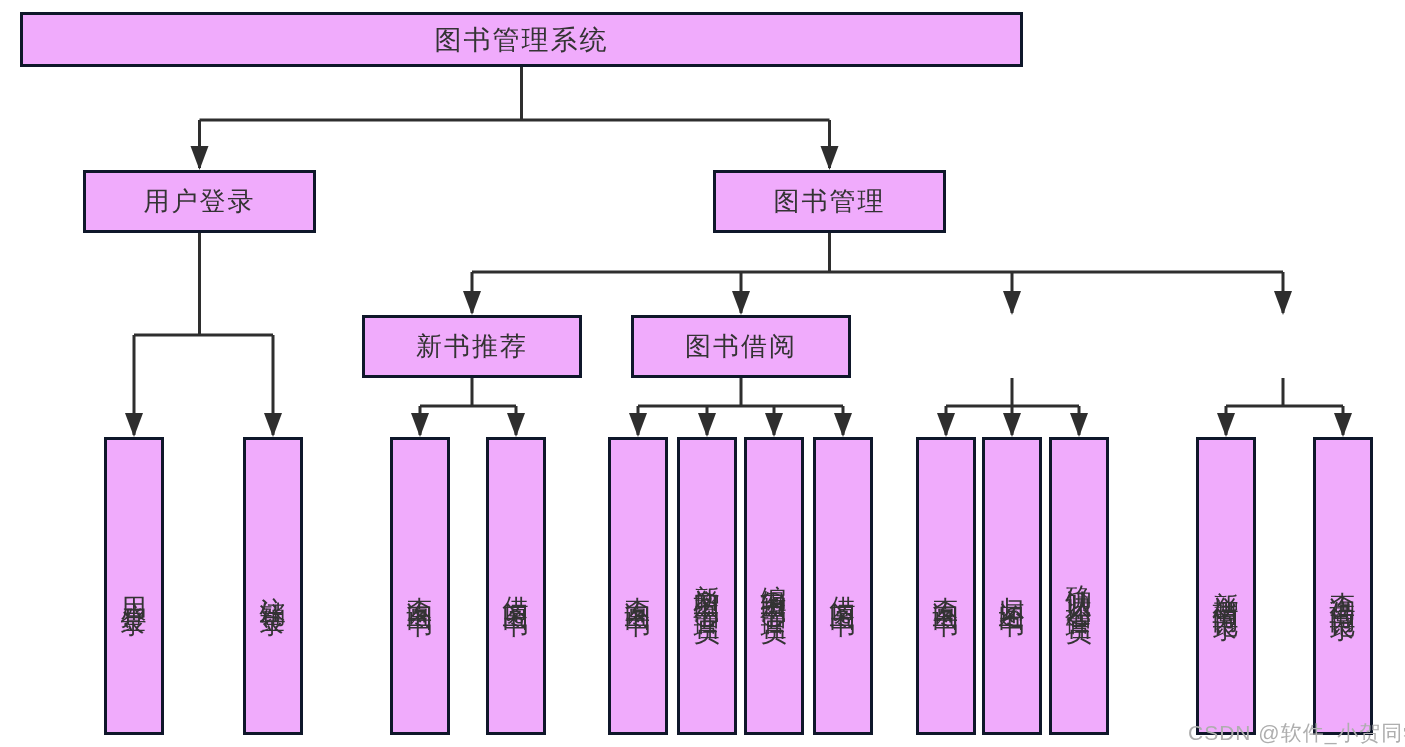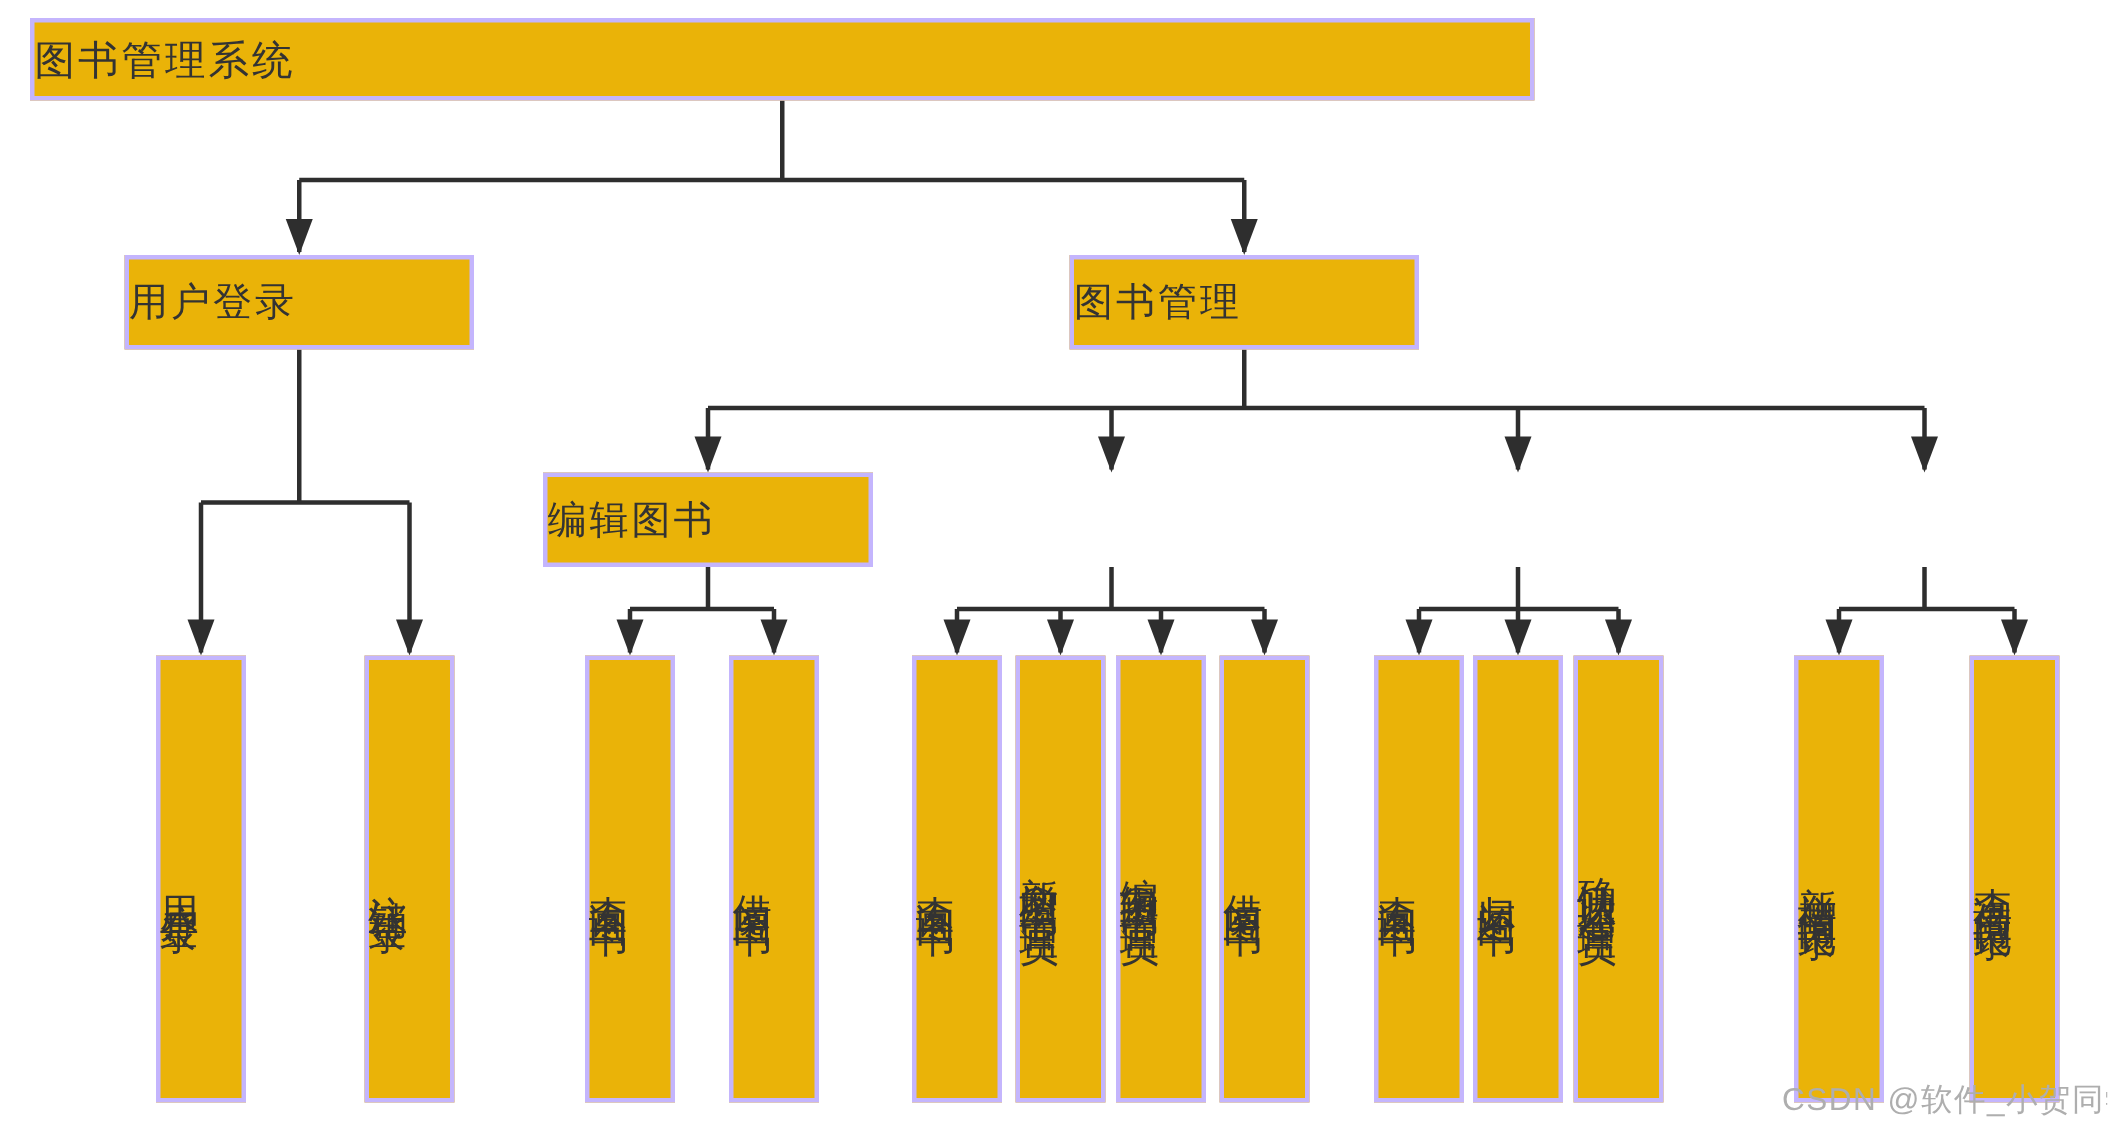--- a/index.html
+++ b/index.html
@@ -4,22 +4,22 @@
 <style>
   html,body{margin:0;padding:0;background:#fff;}
   .stage{
     position:relative;width:1405px;height:747px;background:#fff;overflow:hidden;
     font-family:"Liberation Sans","DejaVu Sans",sans-serif;color:#333;
   }
   .connectors{position:absolute;left:0;top:0;width:1405px;height:747px;}
   .connectors path{stroke:#2e2e2e;stroke-width:3;fill:none;}
   .connectors polygon{fill:#2e2e2e;stroke:none;}
   .node{
-    position:absolute;box-sizing:border-box;border:3px solid #c4b5fd;background:#eab308;
-    display:flex;align-items:center;justify-content:flex-start;z-index:2;
+    position:absolute;box-sizing:border-box;border:3px solid #0f172a;background:#f0abfc;
+    display:flex;align-items:center;justify-content:center;z-index:2;
   }
   .hbox{font-size:26px;letter-spacing:2px;white-space:nowrap;}
   .root{left:20px;top:12px;width:1003px;height:55px;font-size:27px;}
   .lvl2{top:170px;width:233px;height:63px;}
   .lvl3{top:315px;width:220px;height:63px;}
   .vbox{top:437px;width:60px;height:298px;font-size:26px;}
   .vbox span{
     writing-mode:vertical-rl;text-orientation:mixed;
     letter-spacing:5px;line-height:1;display:block;
   }
@@ -81,21 +81,24 @@
   </div>
 
   <div class="node hbox lvl2" style="left:83px;">
     <span>用户登录</span>
   </div>
   <div class="node hbox lvl2" style="left:713px;">
     <span>图书管理</span>
   </div>
 
   <div class="node hbox lvl3" style="left:362px;">
-    <span>编辑图书</span>
+    <span>新书推荐</span>
+  </div>
+  <div class="node hbox lvl3" style="left:631px;">
+    <span>图书借阅</span>
   </div>
 
   <div class="node vbox" style="left:104px;">
     <span>用户登录</span>
   </div>
   <div class="node vbox" style="left:243px;">
     <span>注销登录</span>
   </div>
 
   <div class="node vbox" style="left:390px;">

